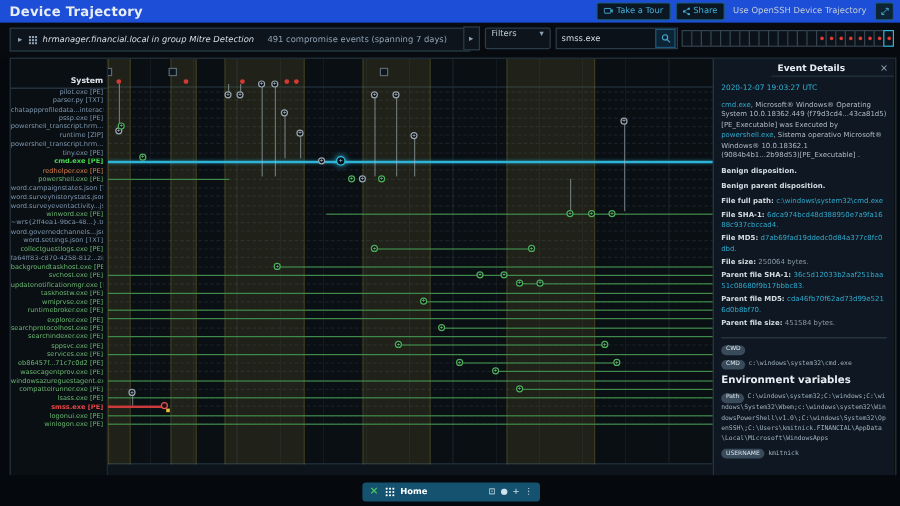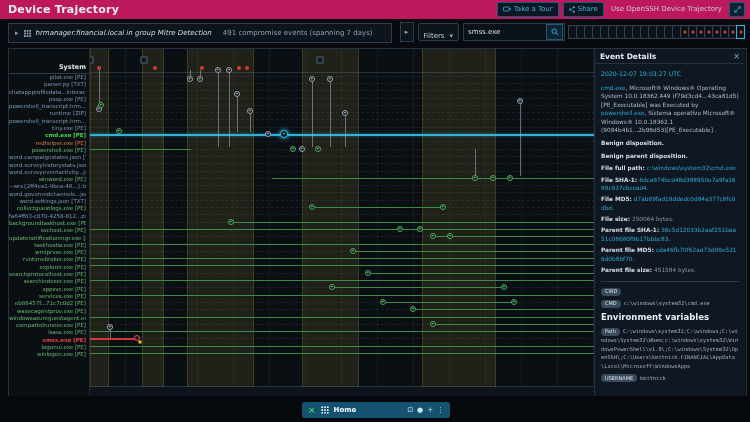--- a/index.html
+++ b/index.html
@@ -1,39 +1,39 @@
 <!DOCTYPE html>
 <html><head>
 <meta charset="utf-8">
 <style>
   html,body{margin:0;padding:0;background:#05080c;width:750px;height:422px;overflow:hidden;
     font-family:"DejaVu Sans",sans-serif;color:#cfd8e0;}
   #app{position:relative;width:750px;height:422px;background:#05080c;}
 
   
-  #top-header{position:absolute;left:0;top:0;right:0;height:19px;background:#be185d;}
+  #top-header{position:absolute;left:0;top:0;right:0;height:19px;background:#1d4ed8;}
   #page-title{position:absolute;left:8px;top:3px;font-size:11px;font-weight:bold;color:#e7edf3;letter-spacing:.2px;}
   #hdr-right{position:absolute;right:5px;top:2px;display:flex;gap:4px;align-items:center;height:14px;}
   .hbtn{display:flex;align-items:center;gap:3px;border:1px solid #1c5a7d;background:#0b1722;color:#45aed6;
     font-size:7px;padding:1px 5px;border-radius:2px;height:11px;}
   .hlink{font-size:7px;color:#c2cdd7;padding:0 3px;}
   .hicon-btn{width:14px;height:13px;border:1px solid #1c5a7d;background:#0d2435;border-radius:2px;
     display:flex;align-items:center;justify-content:center;}
 
   
   #filter-row{position:absolute;left:0;top:19px;right:0;height:29px;background:#070b10;}
   #device-box{position:absolute;left:8px;top:4px;width:370px;height:18px;border:1px solid #2b3c4a;background:#0d141c;
     display:flex;align-items:center;gap:5px;padding:0 6px;font-size:7px;}
   #device-name{color:#d7dfe6;font-style:italic;}
   #events-summary{color:#8fa3b5;margin-left:6px;}
   #filter-right{position:absolute;right:5px;top:4px;display:flex;gap:4px;align-items:center;height:18px;}
   .chev{color:#8fa3b5;font-size:7px;}
   #mini-chevron{width:12px;height:18px;border:1px solid #2b3c4a;background:#0d141c;display:flex;align-items:center;justify-content:center;}
   #filters-btn{height:16px;border:1px solid #2b3c4a;background:#0d141c;color:#c2cdd7;font-size:7px;
-    display:flex;align-items:flex-end;gap:5px;padding:0 5px;border-radius:2px;}
+    display:flex;align-items:flex-start;gap:19px;padding:0 5px;border-radius:2px;}
   #search-box{height:16px;width:100px;border:1px solid #2b3c4a;background:#0a1118;display:flex;align-items:center;}
   #search-input{flex:1;background:transparent;border:none;outline:none;color:#d7dfe6;font-size:7px;
     font-family:"DejaVu Sans",sans-serif;padding:0 4px;min-width:0;}
   #search-btn{width:15px;height:14px;margin-right:1px;border:1px solid #1c5a7d;background:#0d2435;
     display:flex;align-items:center;justify-content:center;}
   #minimap{display:flex;height:14px;}
   .mm-cell{width:7px;height:12px;border:1px solid #33434f;margin-left:-1px;background:#0c1219;position:relative;}
   .mm-cell .dot{position:absolute;left:50%;top:50%;width:3px;height:3px;border-radius:50%;background:#e03b35;transform:translate(-50%,-50%);}
   .mm-cell.sel{border-color:#2fb3d6;z-index:2;}
 
@@ -67,21 +67,21 @@
   .mk.green{width:6px;height:6px;border:1px solid #4db058;background:#0b1116;color:#8fe39a;}
   .mk.selected{width:8px;height:8px;border:1.5px solid #35c3e8;background:#0b1116;color:#9fe8ff;box-shadow:0 0 5px #35c3e8;}
   .mk.redmark{width:6px;height:6px;border:1px solid #e05555;background:#2a0d0d;color:#ffb3b3;}
   .mk.yellow{width:3px;height:3px;border-radius:0;background:#e8c23a;}
   .tdot{position:absolute;width:4px;height:4px;border-radius:50%;background:#d23b35;transform:translate(-50%,-50%);}
   .ticon{position:absolute;width:5px;height:5px;border:1px solid #5a6a76;background:#0e151c;transform:translate(-50%,-50%);}
   #axis-strip{position:absolute;left:0;right:0;bottom:0;height:10px;background:#0d141b;border-top:1px solid #223240;}
 
   
   #details{position:absolute;left:585px;top:0;width:150px;bottom:0;background:#0f1822;border-left:1px solid #24343f;overflow:hidden;}
-  #details-hdr{height:14px;border-bottom:1px solid #24343f;display:flex;align-items:center;justify-content:space-between;padding:0 5px;}
+  #details-hdr{height:14px;border-bottom:1px solid #24343f;display:flex;align-items:center;justify-content:space-between;padding:0 5px;margin-left:48px;}
   #details-title{font-size:7.5px;font-weight:bold;color:#e7edf3;}
   #details-close{color:#9fb0bf;font-size:8px;}
   #details-body{padding:4px 6px;font-size:5.8px;line-height:1.45;}
   .ts{color:#2fb3d6;font-size:6.2px;margin:2px 0 5px 0;}
   .desc{color:#aebbc7;margin-bottom:5px;}
   .lnk{color:#2fa8cc;}
   .dispo{color:#d5dde4;font-weight:bold;margin:4px 0;}
   .field{margin:3px 0;word-break:break-all;color:#aebbc7;}
   .field b{color:#d5dde4;}
   .val-teal{color:#2fa8cc;}

